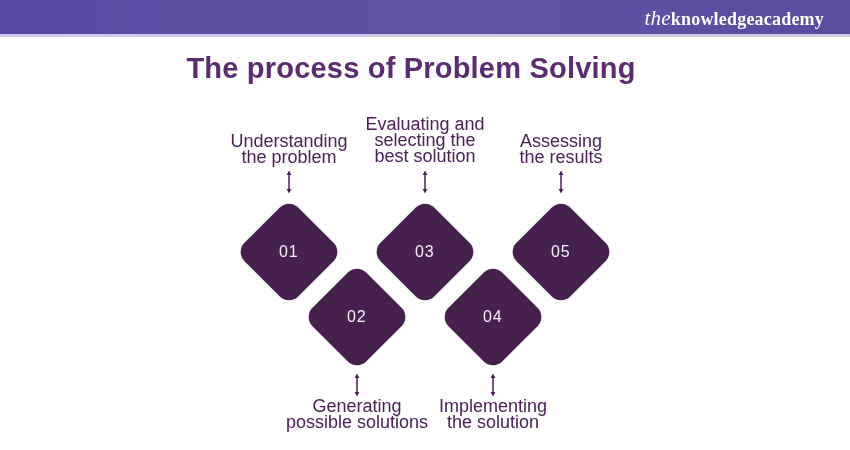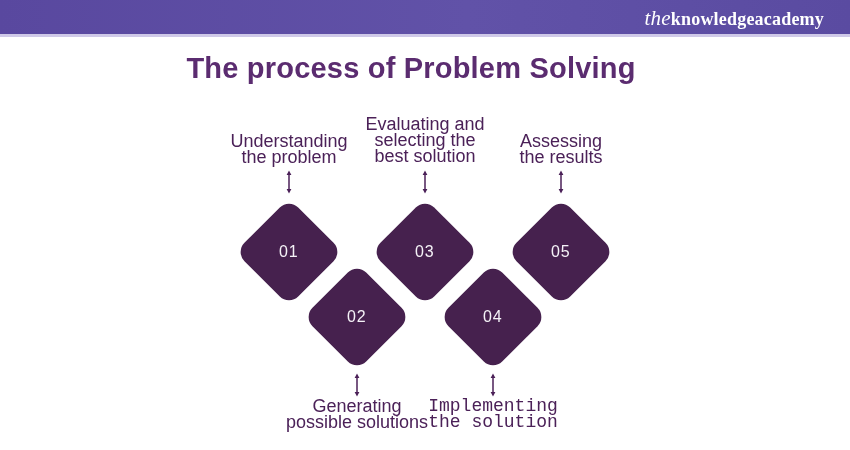--- a/index.html
+++ b/index.html
@@ -66,21 +66,21 @@
     text-align: center;
     font-size: 18px;
     line-height: 16px;
     font-weight: 500;
     color: #4B2158;
     white-space: pre-line;
   }
   .l1 { left: 199px; top: 133px; }
   .l2 { left: 267px; top: 398px; }
   .l3 { left: 335px; top: 116px; }
-  .l4 { left: 403px; top: 398px; font-family: Liberation Mono, monospace; }
+  .l4 { left: 403px; top: 398px; }
   .l5 { left: 471px; top: 133px; text-align: center; }
 
   .connector { position: absolute; width: 12px; height: 24px; }
   .c1 { left: 283px; top: 170px; }
   .c2 { left: 351px; top: 373px; }
   .c3 { left: 419px; top: 170px; }
   .c4 { left: 487px; top: 373px; }
   .c5 { left: 555px; top: 170px; }
 </style>
 </head>

